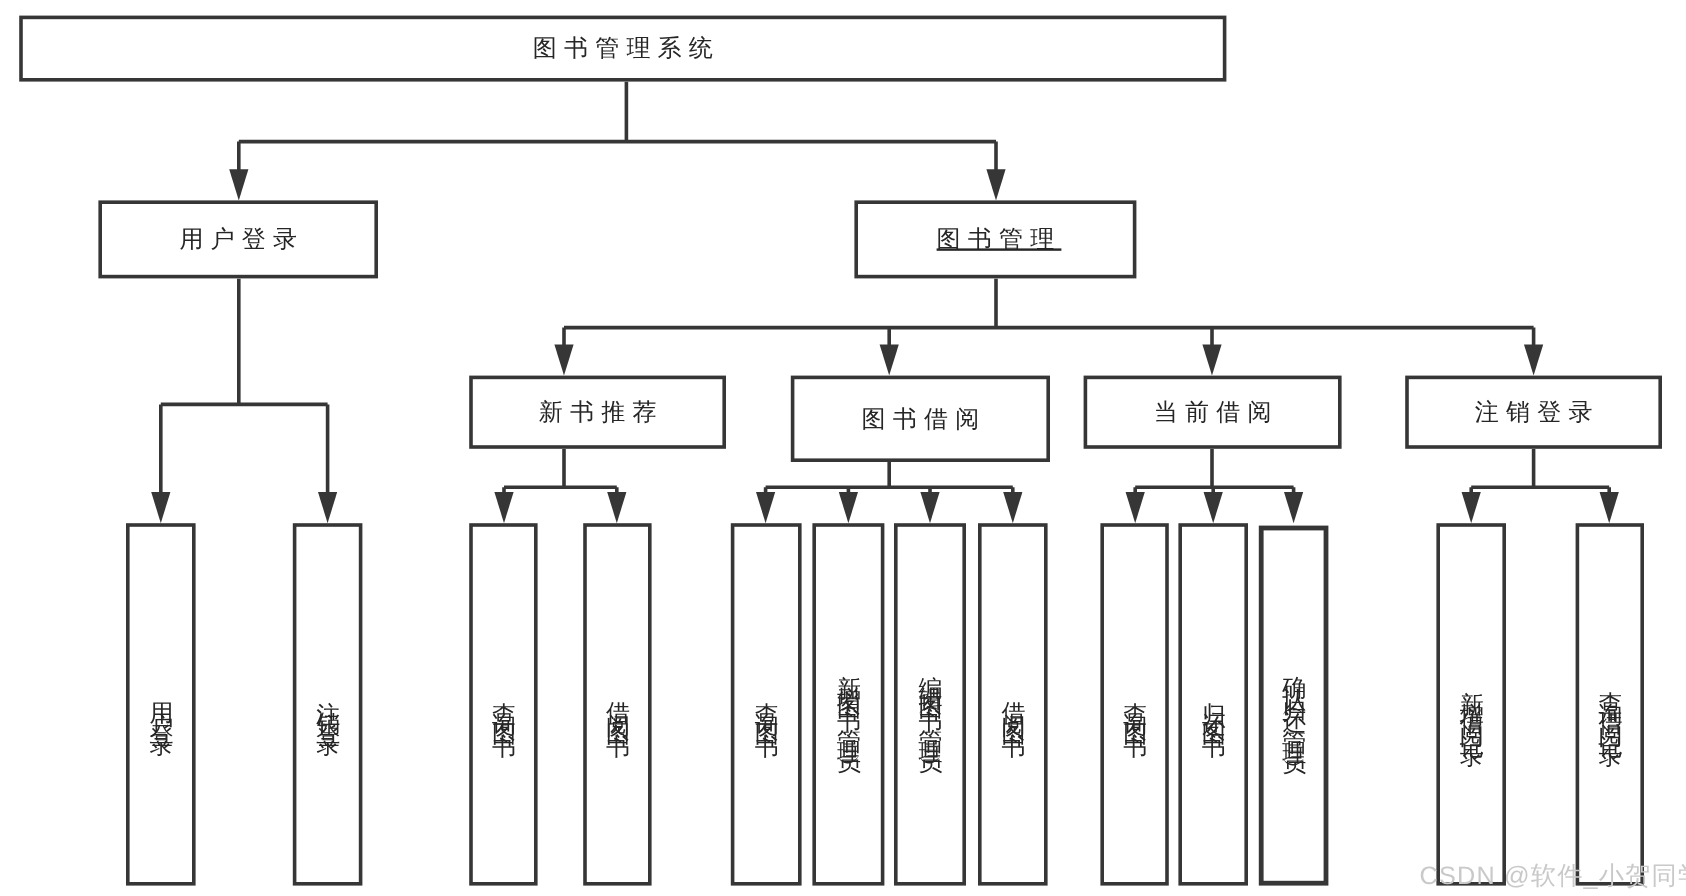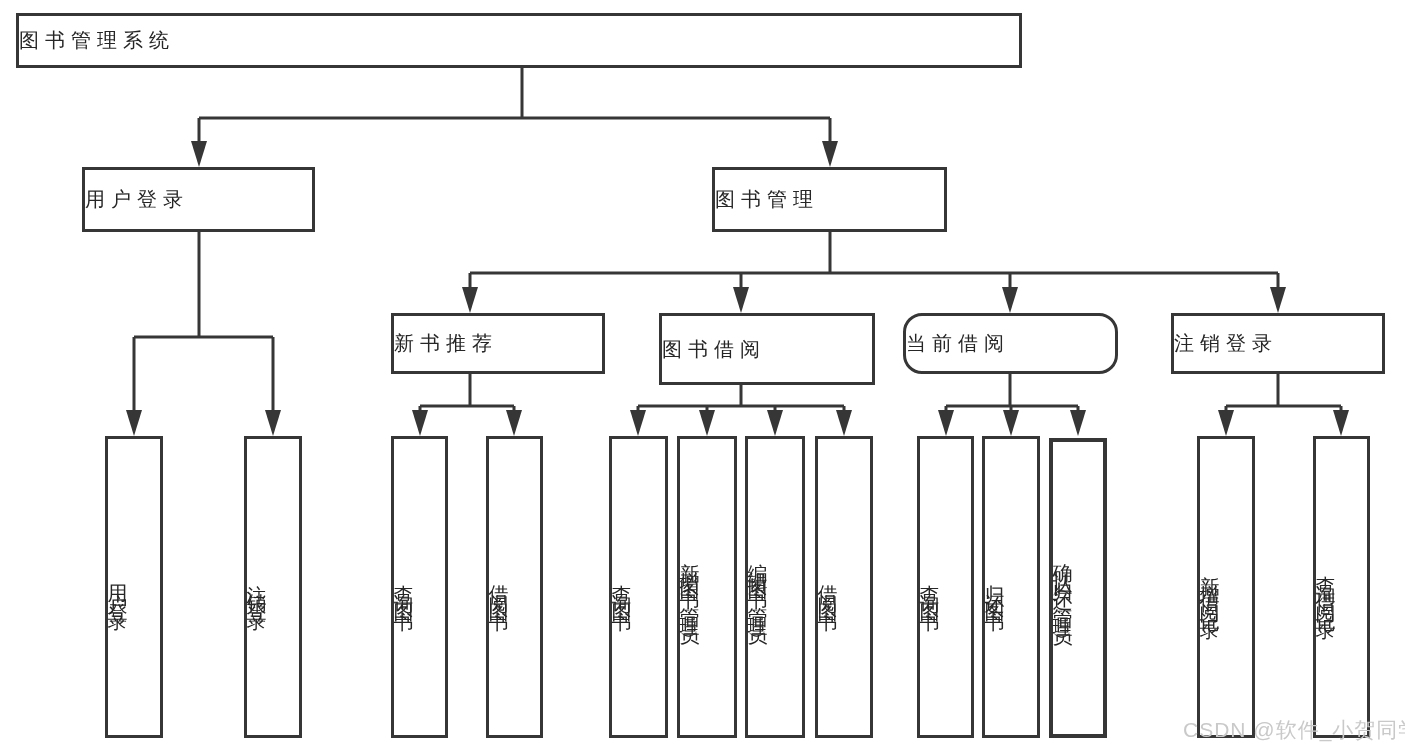--- a/index.html
+++ b/index.html
@@ -17,21 +17,21 @@
     width: 1405px; height: 747px;
     z-index: 1;
   }
   .node {
     position: absolute;
     box-sizing: border-box;
     border: 3px solid #363636;
     background: #ffffff;
     display: flex;
     align-items: center;
-    justify-content: flex-start;
+    justify-content: center;
     color: #262626;
     z-index: 2;
   }
   .node.hlabel span {
     font-size: 20px;
     letter-spacing: 6px;
     margin-right: -6px;
     white-space: nowrap;
   }
   .node.vlabel span {
@@ -99,31 +99,31 @@
     </g>
   </svg>
 
   <div class="node hlabel" style="left:16px; top:13px; width:1006px; height:55px;">
     <span>图书管理系统</span>
   </div>
 
   <div class="node hlabel" style="left:82px; top:167px; width:233px; height:65px;">
     <span>用户登录</span>
   </div>
-  <div class="node hlabel" style="left:712px; top:167px; width:235px; height:65px;">
+  <div class="node hlabel" style="left:712px; top:167px; width:235px; height:65px;text-decoration:underline;">
     <span>图书管理</span>
   </div>
 
   <div class="node hlabel" style="left:363px; top:313px; width:214px; height:61px;margin-left:28px;">
     <span>新书推荐</span>
   </div>
   <div class="node hlabel" style="left:659px; top:313px; width:216px; height:72px;">
     <span>图书借阅</span>
   </div>
-  <div class="node hlabel" style="left:903px; top:313px; width:215px; height:61px;border-radius:19px;">
+  <div class="node hlabel" style="left:903px; top:313px; width:215px; height:61px;">
     <span>当前借阅</span>
   </div>
   <div class="node hlabel" style="left:1171px; top:313px; width:214px; height:61px;">
     <span>注销登录</span>
   </div>
 
   <div class="node vlabel" style="left:105px; top:436px; width:58px; height:302px;">
     <span>用户登录</span>
   </div>
   <div class="node vlabel" style="left:244px; top:436px; width:58px; height:302px;">

